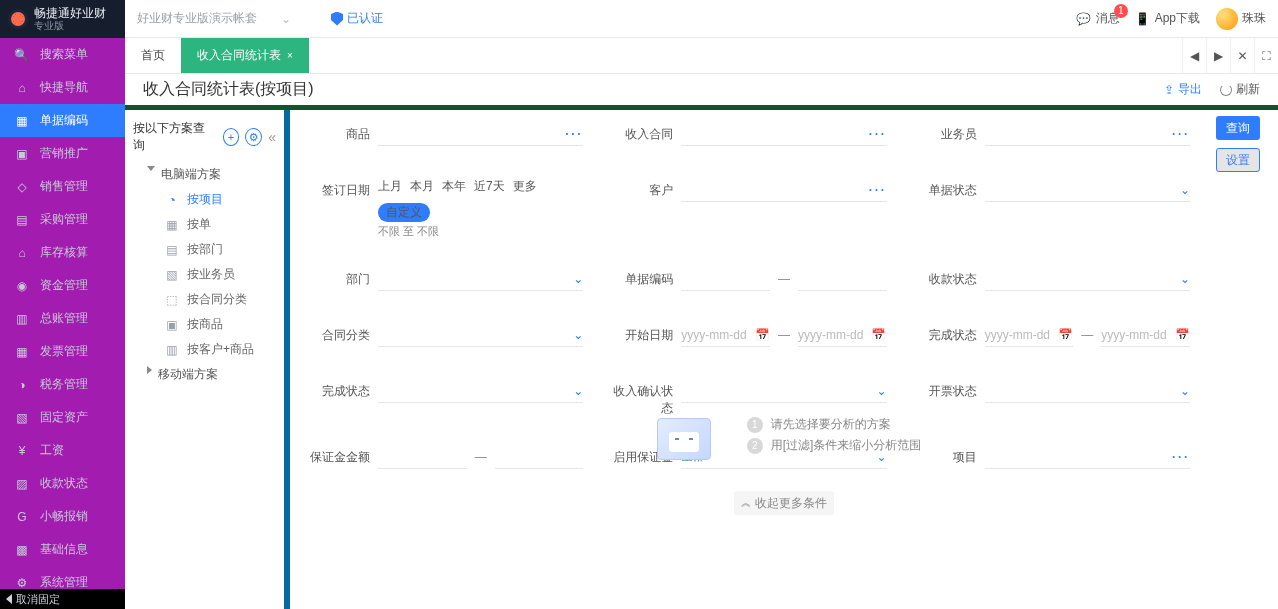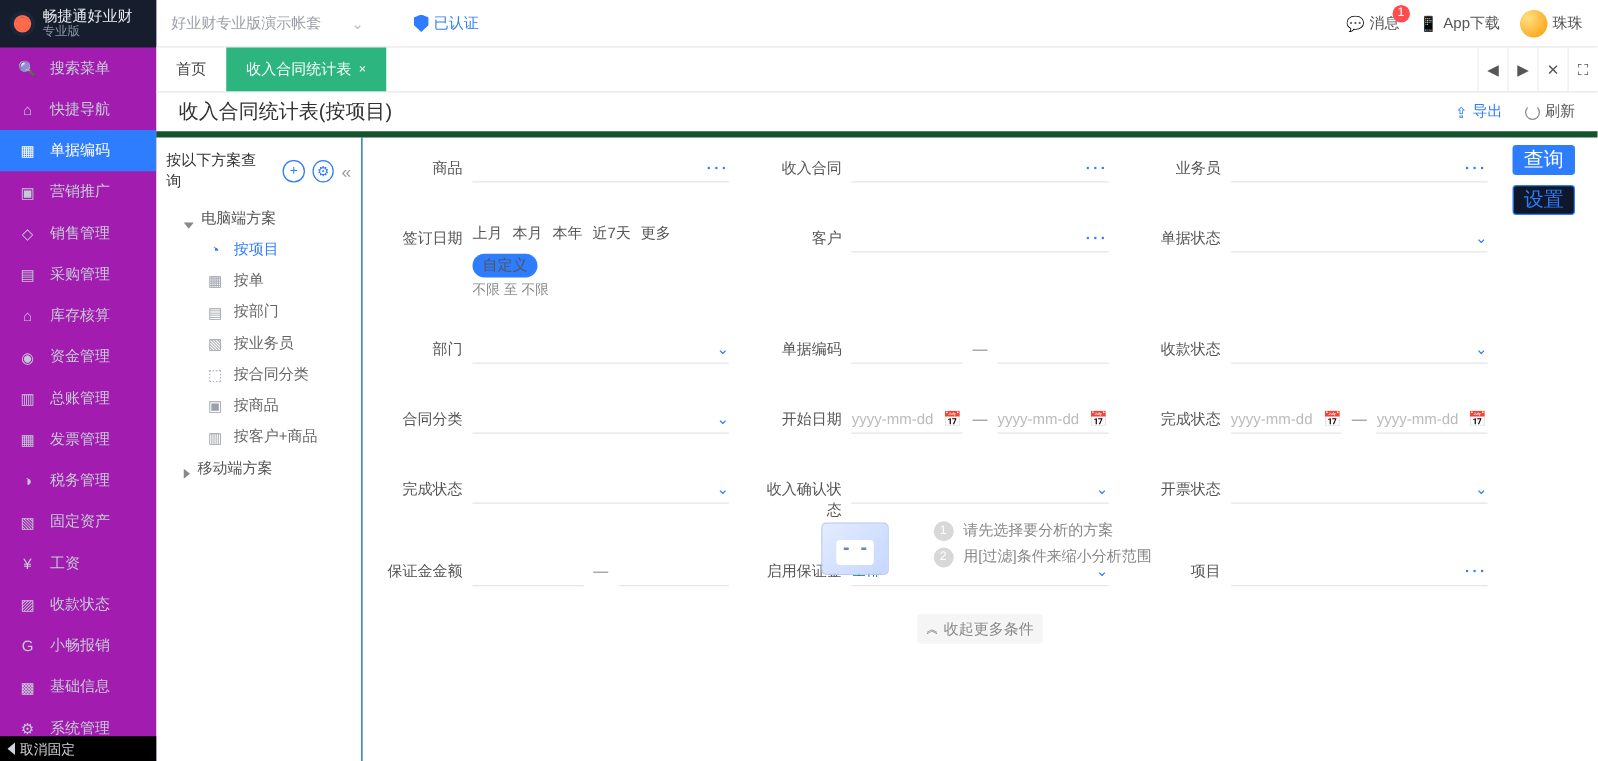--- a/index.html
+++ b/index.html
@@ -41,27 +41,27 @@
 
 
 .pagehdr { position:absolute; left:125px; right:0; top:74px; height:36px; display:flex; align-items:center; padding:0 18px; border-bottom:5px solid #14532d;}
 .pagetitle { font-size:16px; color:#333; }
 .pagetools { margin-left:auto; display:flex; align-items:center; gap:18px; color:#2e7dff; }
 .ptl { display:flex; align-items:center; gap:4px; cursor:pointer; font-size:12px; }
 .ptl.refresh { color:#555; }
 .refresh .ricon { width:12px;height:12px;border:1.5px solid #888;border-radius:50%;border-top-color:transparent; }
 
 
-.scheme { position:absolute; left:125px; top:110px; width:165px; bottom:0; border-right:1px solid #0369a1; padding:10px 8px; }
+.scheme { position:absolute; left:125px; top:110px; width:165px; bottom:0; border-right:6px solid #0369a1; padding:10px 8px; }
 .scheme-hdr { display:flex; align-items:center; gap:6px; margin-bottom:8px; color:#333; }
 .scheme-hdr .sp { flex:1; }
 .cbtn { width:18px; height:18px; border:1px solid #2e7dff; border-radius:50%; color:#2e7dff; display:flex; align-items:center; justify-content:center; cursor:pointer; font-size:11px; }
 .coll { color:#999; cursor:pointer; font-size:14px; }
 .tree { }
-.tnode { padding:4px 0 4px 14px; display:flex; align-items:flex-end; gap:6px; color:#555; cursor:pointer; }
+.tnode { padding:4px 0 4px 14px; display:flex; align-items:flex-start; gap:6px; color:#555; cursor:pointer; }
 .tcaret { width:0;height:0;border-left:4px solid transparent;border-right:4px solid transparent;border-top:5px solid #888; }
 .tcaret.right { border-top:4px solid transparent;border-bottom:4px solid transparent;border-left:5px solid #888; border-right:none;}
 .tleaf { padding:4px 0 4px 32px; display:flex; align-items:center; gap:8px; color:#666; cursor:pointer; }
 .tleaf .lico { width:14px; height:14px; display:inline-flex; align-items:center; justify-content:center; color:#9aa0aa; }
 .tleaf.active { color:#2e7dff; }
 .tleaf.active .lico { color:#2e7dff; }
 
 
 .filters { position:absolute; left:290px; right:0; top:110px; padding:12px 18px 0 18px; }
 .fgrid { display:grid; grid-template-columns: 1fr 1fr 1fr; column-gap:20px; row-gap:16px;gap:28px; }
@@ -79,23 +79,23 @@
 .dash { color:#888; }
 .rangepair { display:flex; align-items:center; gap:8px; }
 .rangepair .uline { flex:1; }
 .signline { display:flex; flex-direction:column; }
 .quick { display:flex; gap:8px; flex-wrap:wrap; align-items:center; }
 .quick span { color:#555; cursor:pointer; }
 .qpill { background:#2e7dff; color:#fff; border-radius:10px; padding:1px 8px; }
 .sub { color:#888; font-size:11px; margin-top:2px; }
 
 .actcol { position:absolute; right:18px; top:116px; display:flex; flex-direction:column; gap:8px; }
-.btn { min-width:44px; height:24px; border-radius:3px; display:flex; align-items:center; justify-content:center; cursor:pointer; font-size:16px; padding:0 8px;}
+.btn { min-width:44px; height:24px; border-radius:3px; display:flex; align-items:center; justify-content:center; cursor:pointer; font-size:12px; padding:0 8px;}
 .btn.primary { background:#2e7dff; color:#fff; }
-.btn.ghost { border:1px solid #2e7dff; color:#2e7dff; background:#0f172a; }
+.btn.ghost { border:1px solid #2e7dff; color:#2e7dff; background:#e5e5e5; }
 
 .collapse-more { margin:18px auto 0; width:100px; height:24px; background:#f5f5f5; border-radius:3px; display:flex; align-items:center; justify-content:center; gap:4px; color:#888; cursor:pointer; }
 .upchev { font-size:10px; }
 
 
 .placeholder { position:absolute; left:290px; right:0; top:400px; display:flex; align-items:center; justify-content:center; gap:20px; }
 .ph-ill { width:80px; height:70px; position:relative; }
 .ph-ill .box { position:absolute; left:10px; top:18px; width:54px; height:42px; background:linear-gradient(135deg,#e3ecff,#c6d7ff); border:1px solid #b8caf4; border-radius:4px; }
 .ph-ill .face { position:absolute; left:22px; top:32px; width:30px; height:20px; background:#fff; border-radius:3px; }
 .ph-ill .face::before,.ph-ill .face::after{content:"";position:absolute;top:6px;width:4px;height:2px;background:#6a85c4;}

